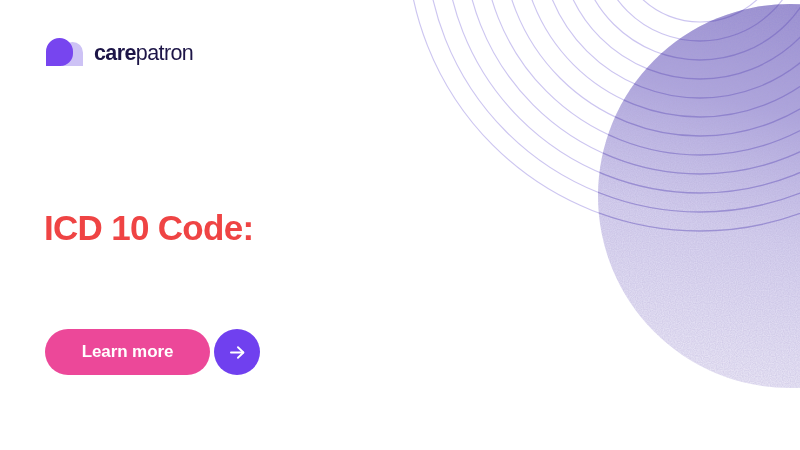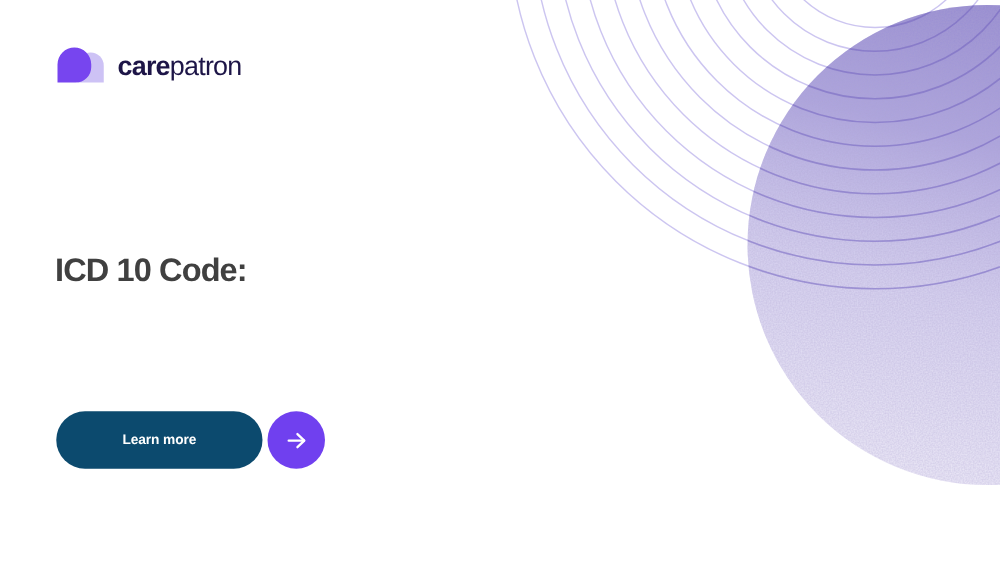--- a/index.html
+++ b/index.html
@@ -62,45 +62,45 @@
   }
   .logo-word .w-bold { font-weight: 700; }
   .logo-word .w-reg  { font-weight: 400; }
 
   
   #headline {
     position: absolute;
     left: 44px;
     top: 182px;
     width: 430px;
-    font-size: 26px;
+    font-size: 35px;
     font-weight: 700;
     line-height: 1.32;
     letter-spacing: -0.7px;
-    color: #404040;
+    color: #ef4444;
   }
   #headline .hl-line { display: block; }
 
   
   #cta {
     position: absolute;
     left: 45px;
     top: 329px;
     display: flex;
     align-items: center;
   }
   #cta-pill {
     height: 46px;
     min-width: 165px;
     border-radius: 23px;
-    background: #0c4a6e;
+    background: #ec4899;
     border: none;
     color: #ffffff;
     font-family: "Liberation Sans", sans-serif;
-    font-size: 11px;
+    font-size: 17px;
     font-weight: 700;
     letter-spacing: -0.1px;
     padding: 0 28px;
     cursor: pointer;
     display: flex;
     align-items: center;
     justify-content: center;
   }
   #cta-arrow {
     width: 46px;

